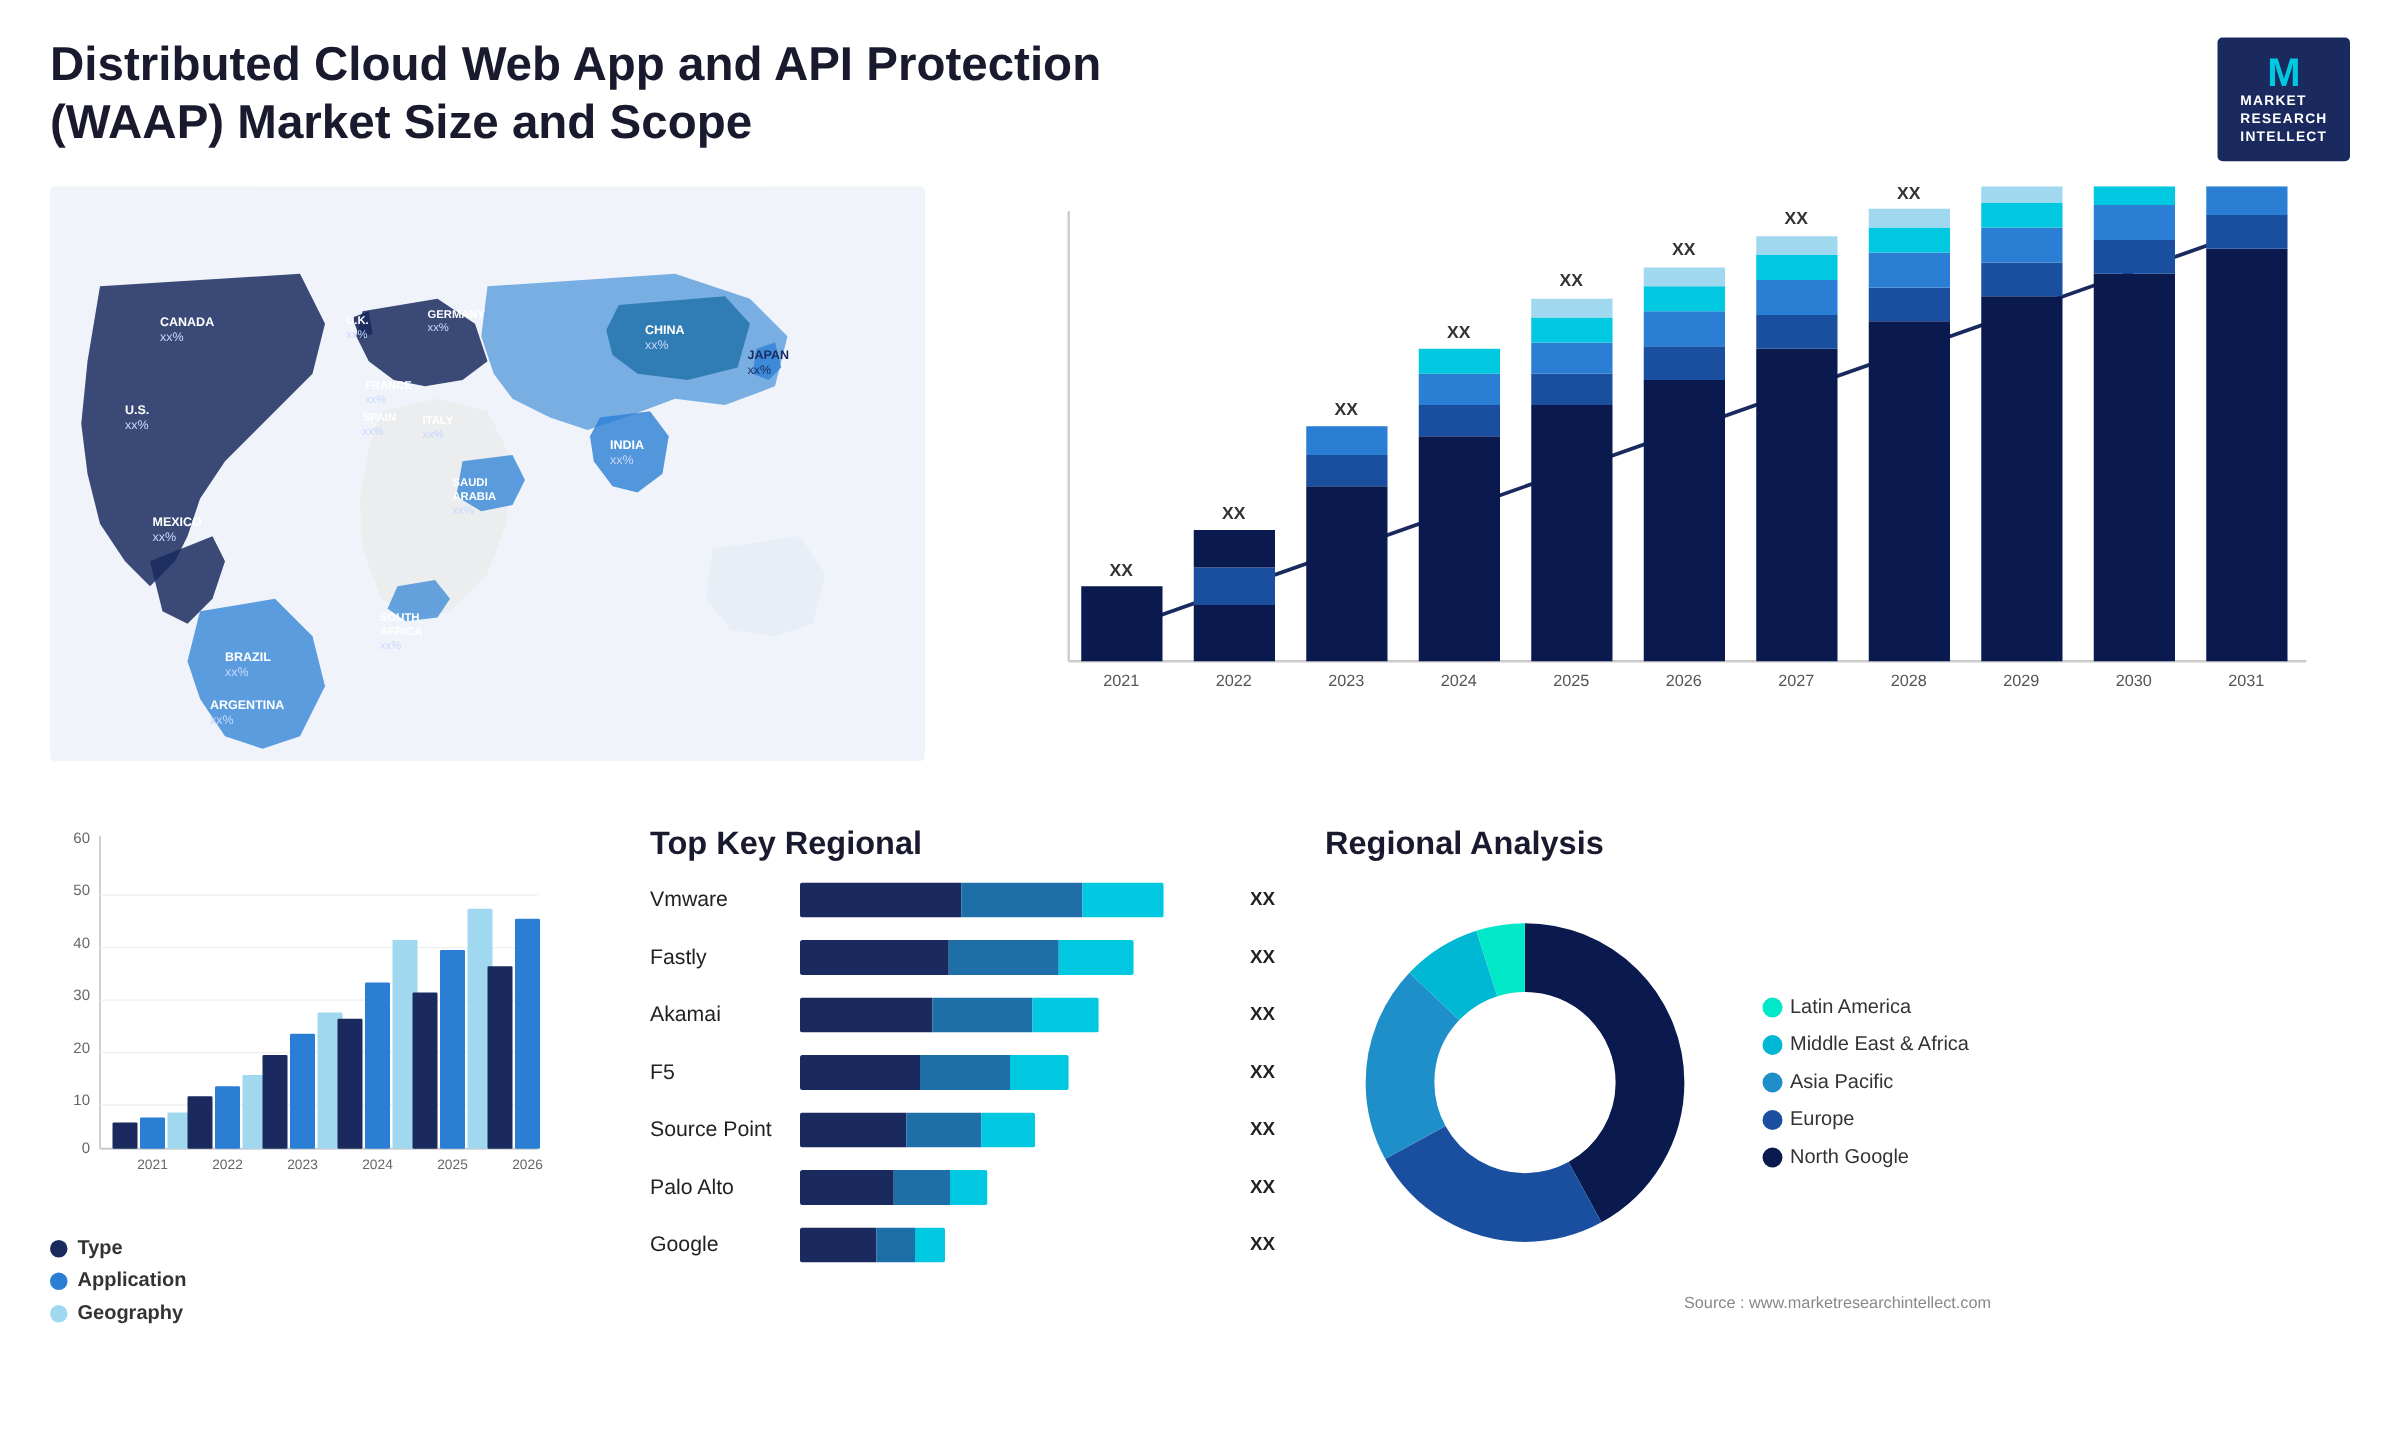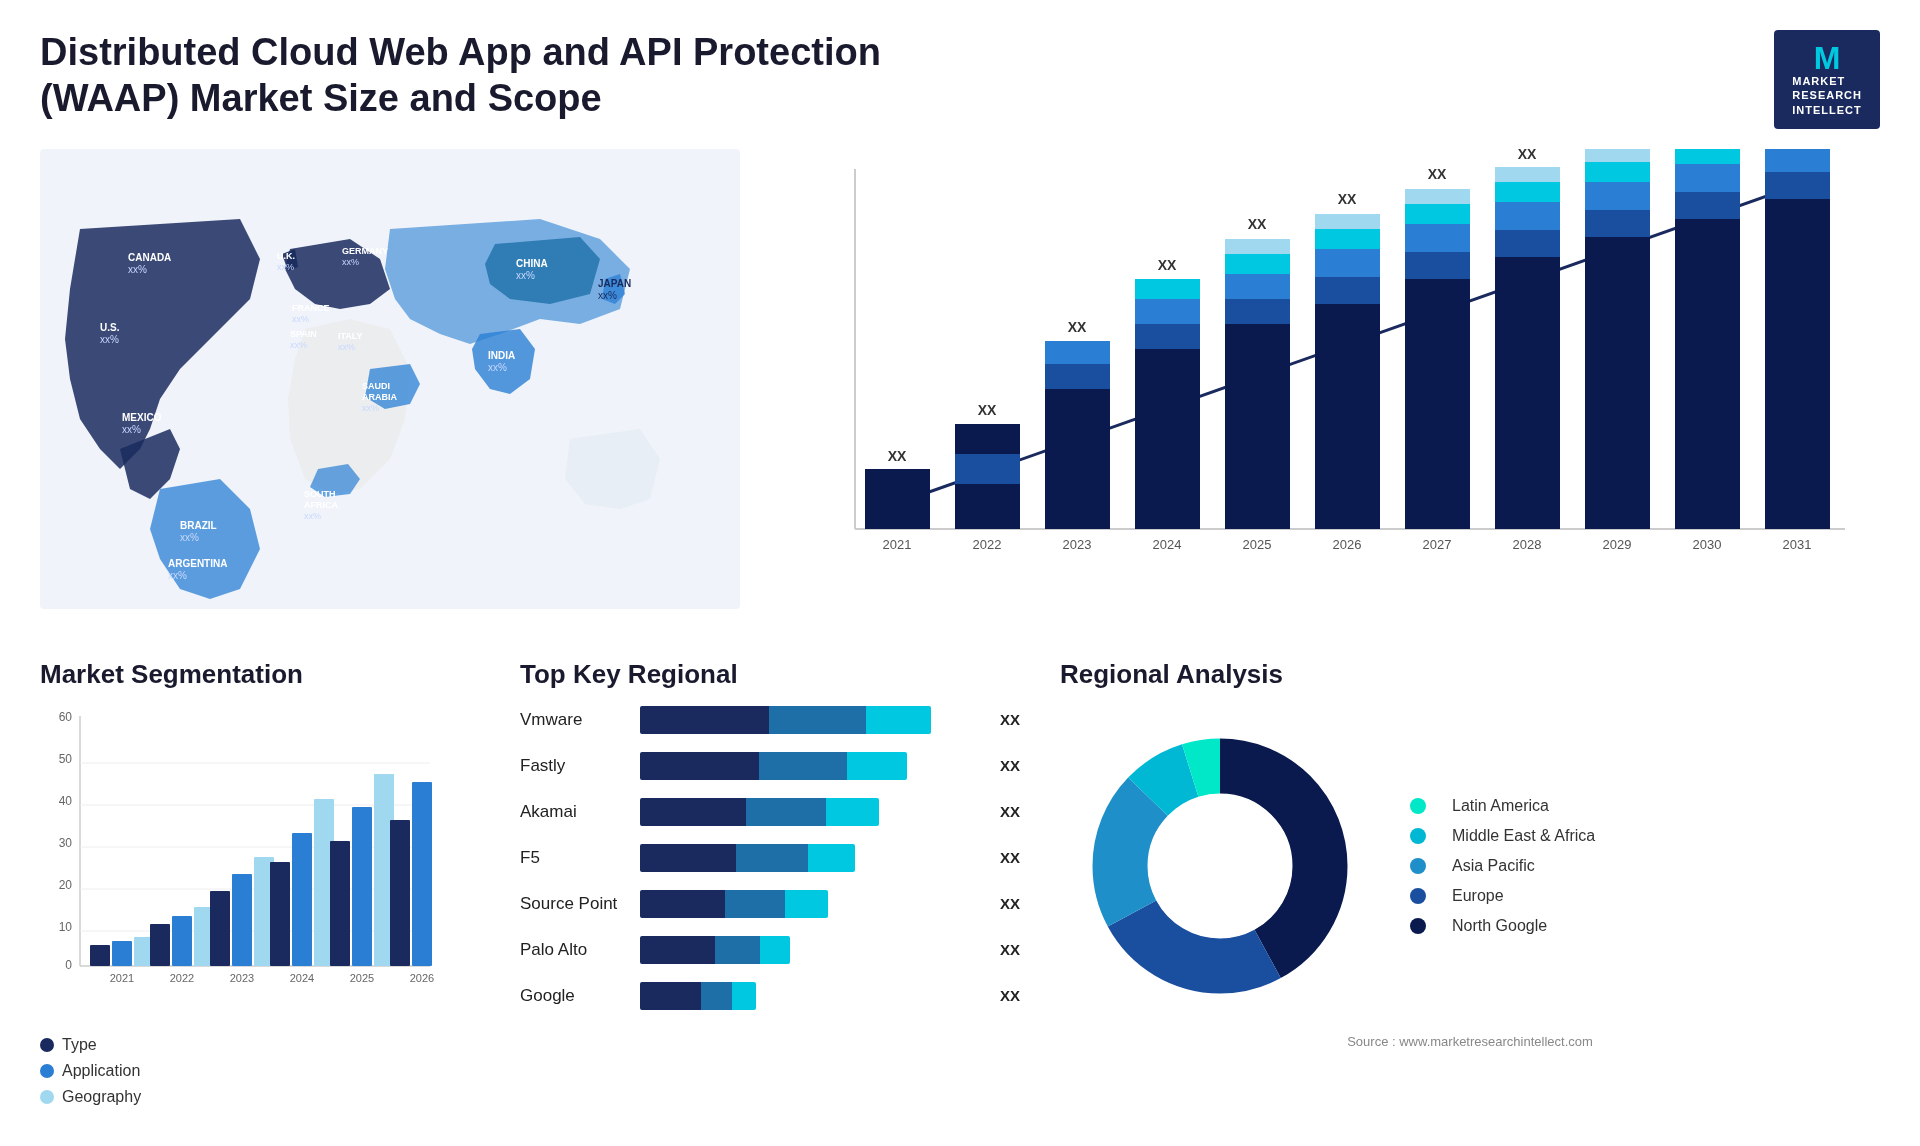--- a/index.html
+++ b/index.html
@@ -112,20 +112,21 @@
     .seg-legend {
       margin-top: 16px;
     }
     .legend-item {
       display: flex;
       align-items: center;
       gap: 8px;
       font-size: 16px;
       color: #333;
       margin-bottom: 8px;
+      font-weight: bold;
     }
     .legend-dot {
       width: 14px;
       height: 14px;
       border-radius: 50%;
     }
 
     
     .players-section {
       flex: 0 0 500px;
@@ -177,21 +178,21 @@
       flex-shrink: 0;
     }
     .regional-legend {
       display: flex;
       flex-direction: column;
       gap: 12px;
     }
     .regional-legend-item {
       display: flex;
       align-items: center;
-      gap: 26px;
+      gap: 6px;
       font-size: 16px;
       color: #333;
     }
     .regional-legend-dot {
       width: 16px;
       height: 16px;
       border-radius: 50%;
       flex-shrink: 0;
     }
 
@@ -395,21 +396,20 @@
           <text x="992" y="-10" text-anchor="middle" font-size="14" font-weight="700" fill="#333">XX</text>
           <text x="992" y="400" text-anchor="middle" font-size="13" fill="#555">2031</text>
         </svg>
       </div>
     </div>
   </div>
 
   <div class="bottom-section">
 
     <div class="segmentation-section">
-      <div class="section-title">Market Segmentation</div>
       <svg width="420" height="310" viewBox="0 0 420 310" xmlns="http://www.w3.org/2000/svg">
 
         <line x1="40" y1="10" x2="40" y2="260" stroke="#ccc" stroke-width="1.5"></line>
 
         <line x1="40" y1="260" x2="390" y2="260" stroke="#ccc" stroke-width="1.5"></line>
 
         <text x="32" y="15" text-anchor="end" font-size="12" fill="#666">60</text>
         <text x="32" y="57" text-anchor="end" font-size="12" fill="#666">50</text>
         <text x="32" y="99" text-anchor="end" font-size="12" fill="#666">40</text>
         <text x="32" y="141" text-anchor="end" font-size="12" fill="#666">30</text>

